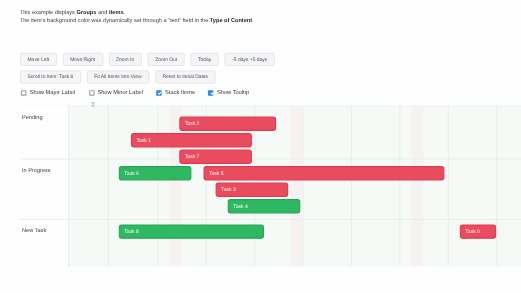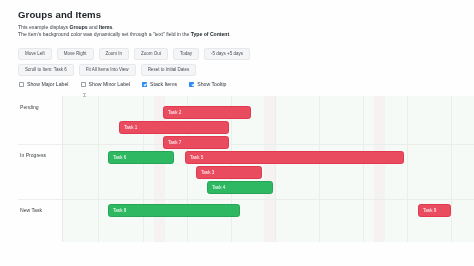--- a/index.html
+++ b/index.html
@@ -233,21 +233,20 @@
     position: absolute;
     background: #b9bdc2;
   }
 </style>
 </head>
 <body>
 
 <div class="page">
 
   <div class="header">
-    <div class="page-title">Groups and Items</div>
     <div class="desc-line">
       <span>This example displays </span><b>Groups</b><span> and </span><b>Items</b><span>.</span>
     </div>
     <div class="desc-line">
       <span>The item's background color was dynamically set through a "text" field in the </span><b>Type of Content</b><span>.</span>
     </div>
   </div>
 
   <div class="btn-row btn-row-1" id="btn-row-1">
       <div class="btn">Move Left</div>

